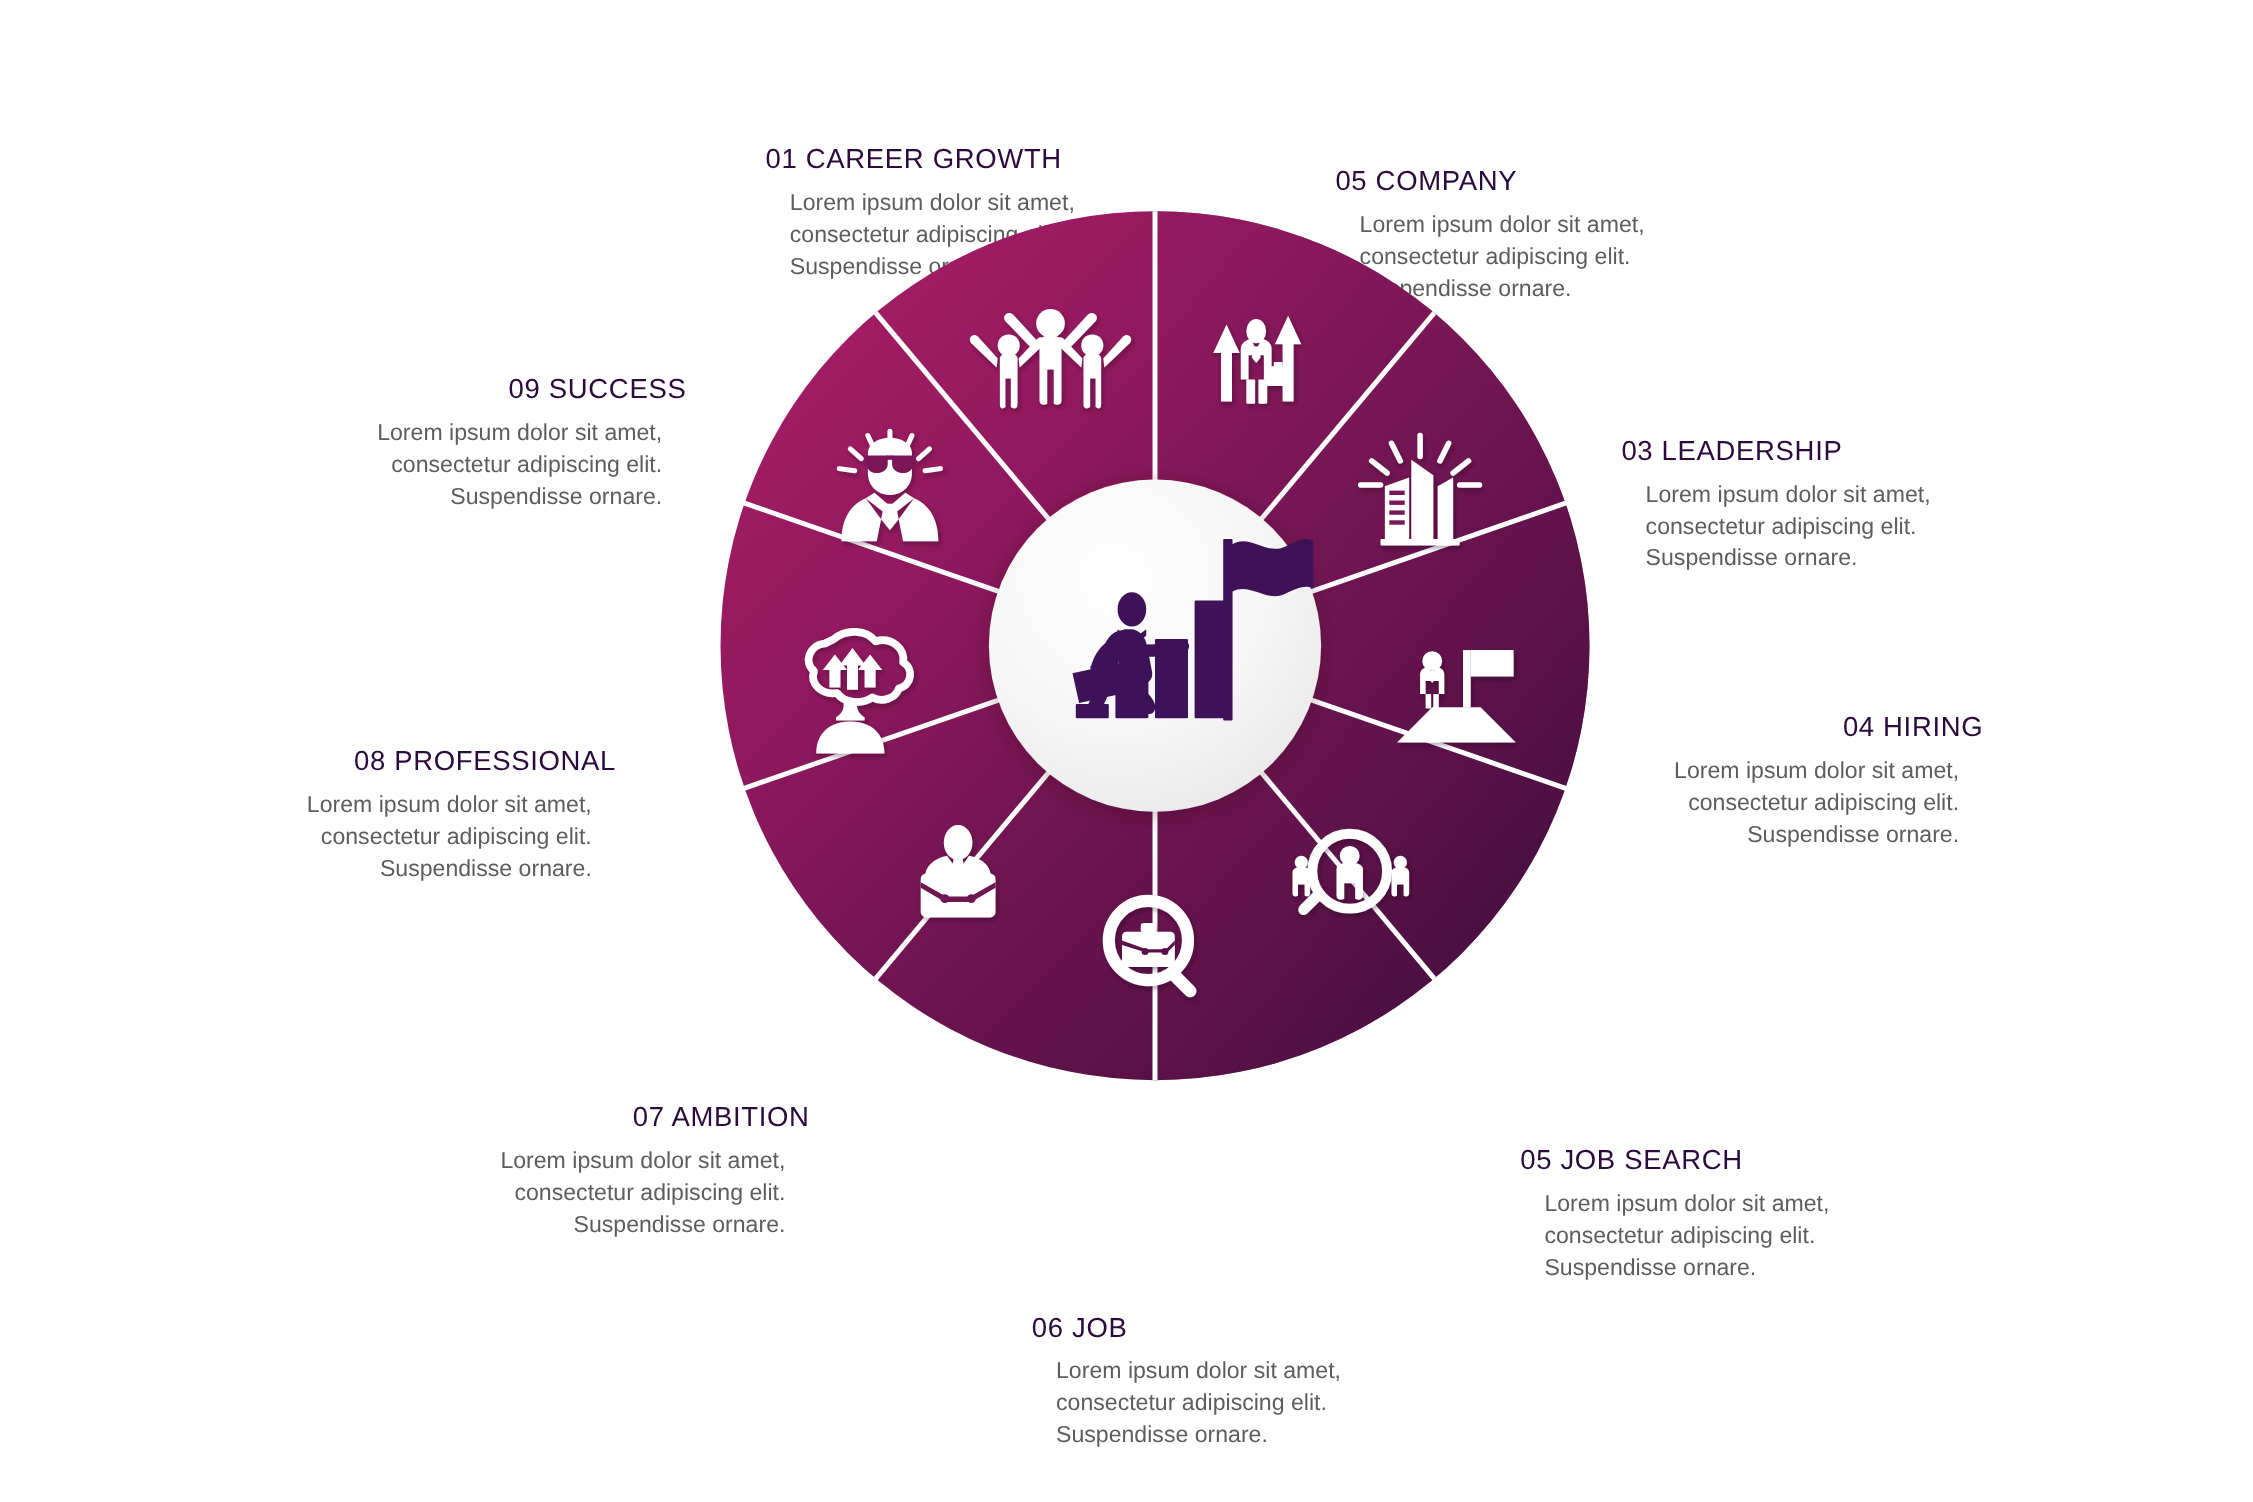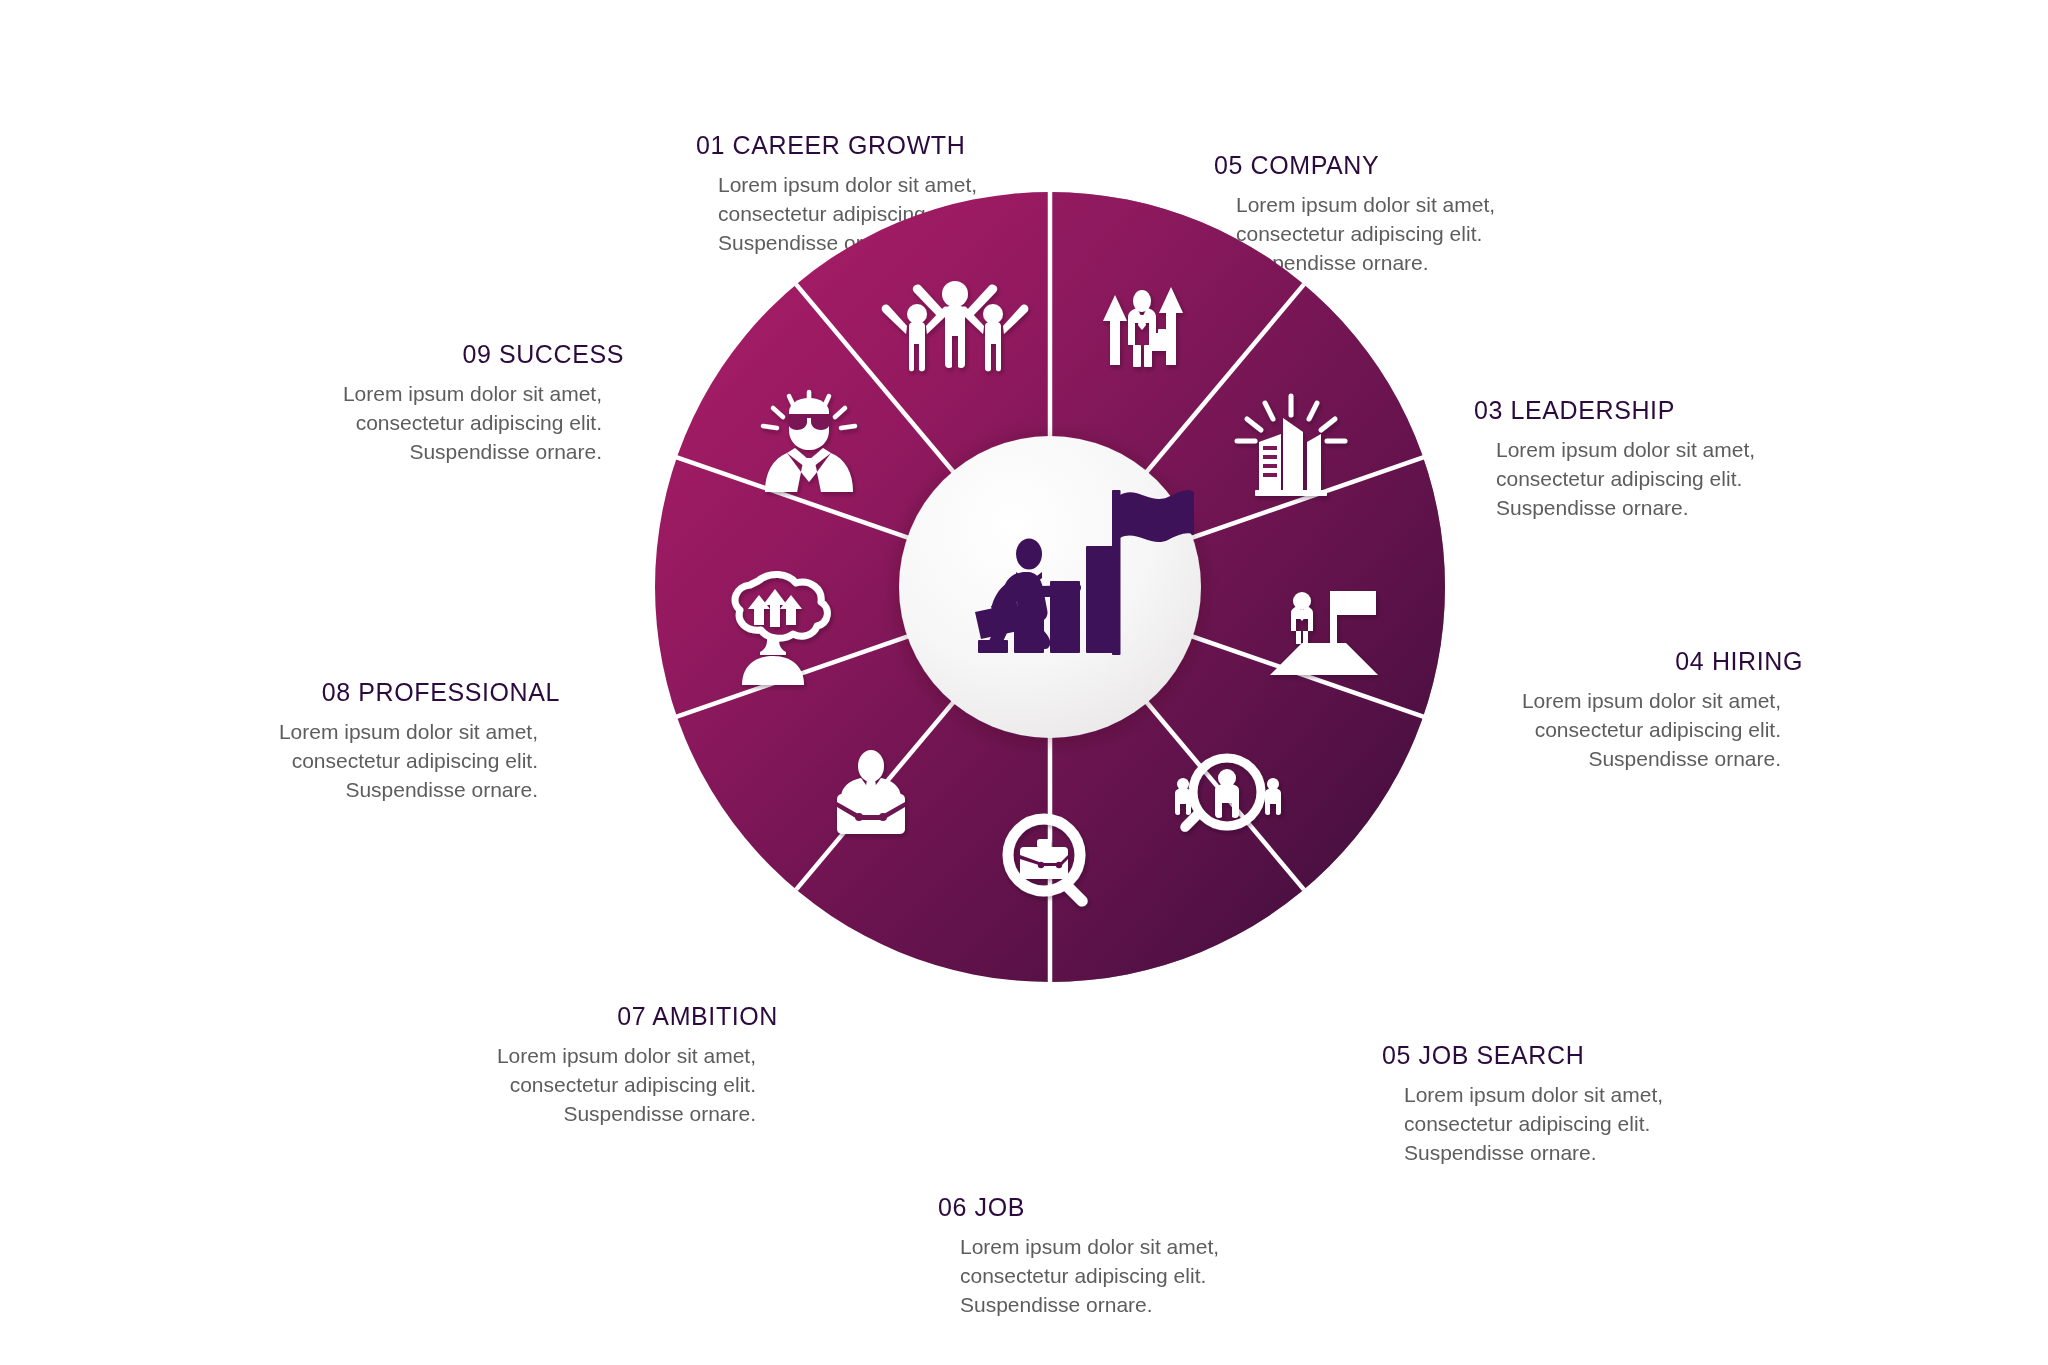--- a/index.html
+++ b/index.html
@@ -37,21 +37,21 @@
   .callout.al-left  .bd{margin-left:22px;}
   .callout.al-right .bd{margin-right:22px;}
 
   
   #c01{left:696px;  top:132px;}
   #c02{left:1214px; top:152px;}
   #c03{left:1474px; top:377px;margin-top:20px;}
   #c04{right:245px; top:648px; text-align:right;}
   #c05{left:1382px; top:1042px;}
   #c06{left:938px;  top:1162px;margin-top:32px;}
-  #c07{right:1270px;top:1003px; text-align:right;}
+  #c07{right:1312px;top:1003px; text-align:right;}
   #c08{right:1488px;top:679px;  text-align:right;}
   #c09{right:1424px;top:341px;  text-align:right;}
 
   
   #wheel{position:absolute;left:617px;top:154px;width:866px;height:866px;}
   #wheel svg{display:block;width:866px;height:866px;}
 </style>
 </head>
 <body>
 

